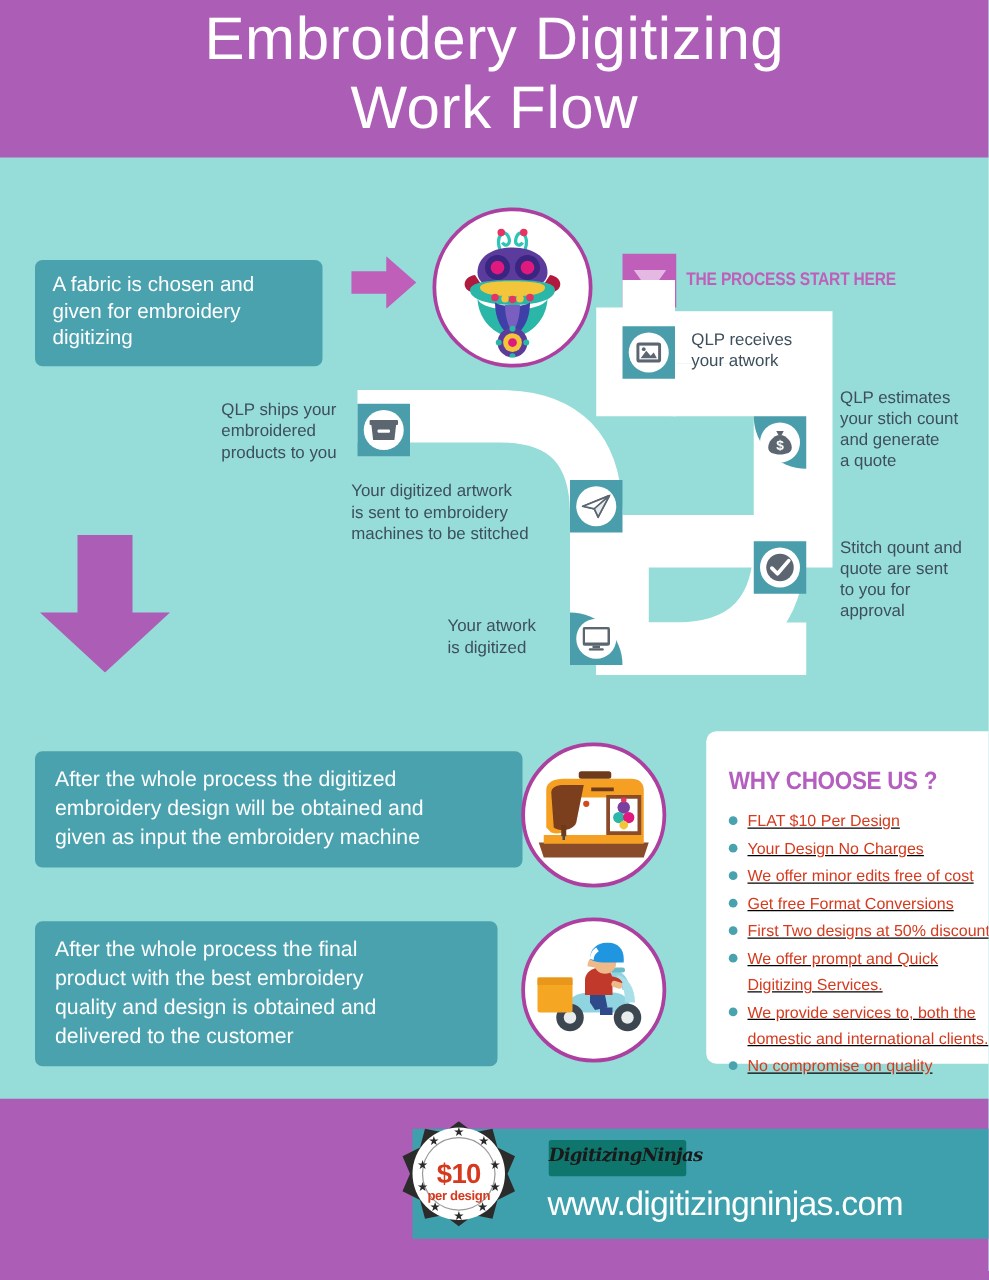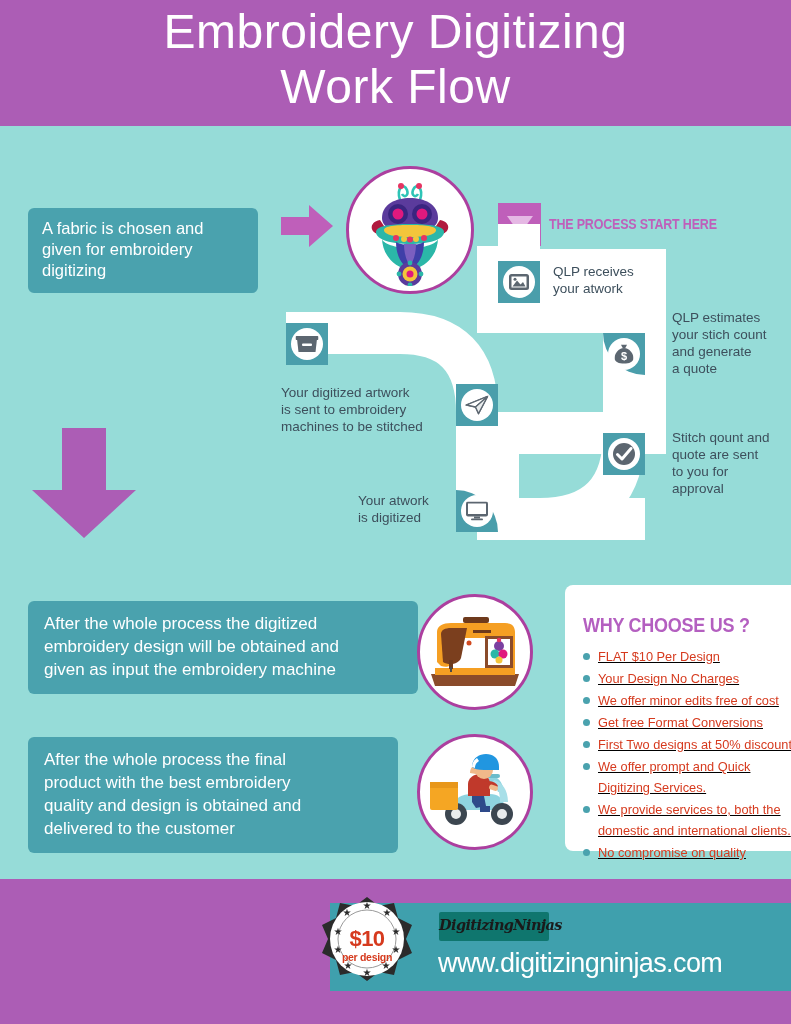--- a/index.html
+++ b/index.html
@@ -400,20 +400,23 @@
 a quote</div>
   <div class="step-caption" id="cap-stitch">Stitch qount and
 quote are sent
 to you for
 approval</div>
   <div class="step-caption" id="cap-digitized">Your atwork
 is digitized</div>
   <div class="step-caption" id="cap-sent">Your digitized artwork
 is sent to embroidery
 machines to be stitched</div>
+  <div class="step-caption" id="cap-ships">QLP ships your
+embroidered
+products to you</div>
 
   <div id="arrow-down">
     <svg width="104" height="110" viewBox="0 0 104 110">
       <path d="M30 0 H74 V62 H104 L52 110 L0 62 H30 Z" fill="#ac5db5"></path>
     </svg>
   </div>
 
   <div class="tealbox" id="box-final1">After the whole process the digitized
 embroidery design will be obtained and
 given as input the embroidery machine</div>

